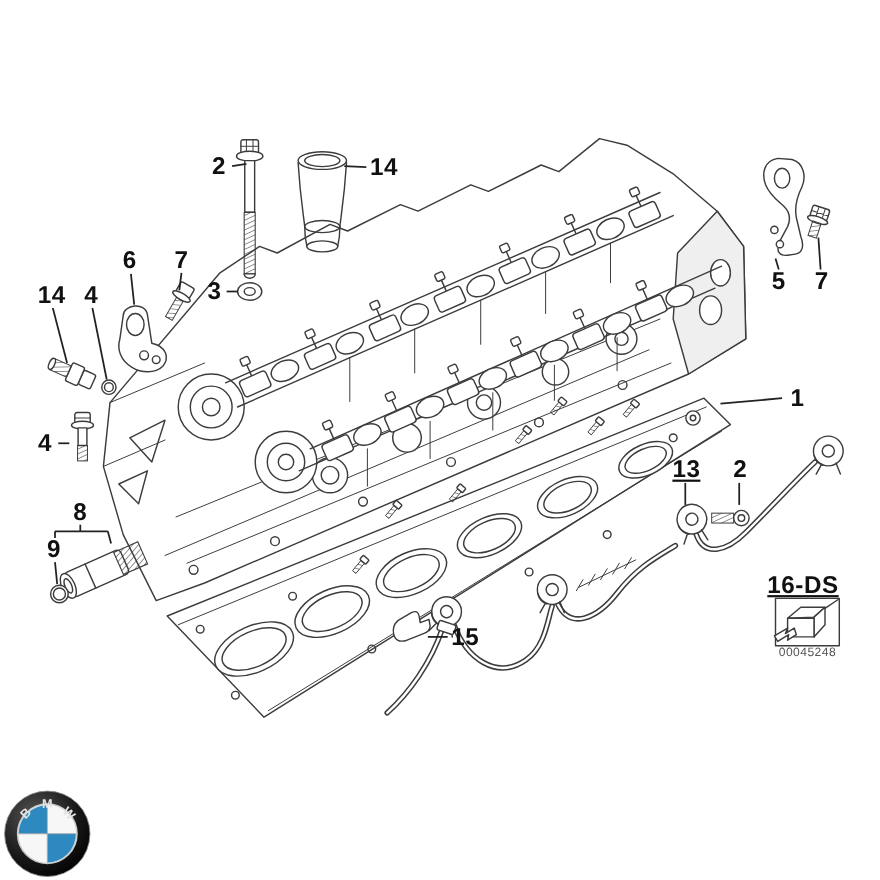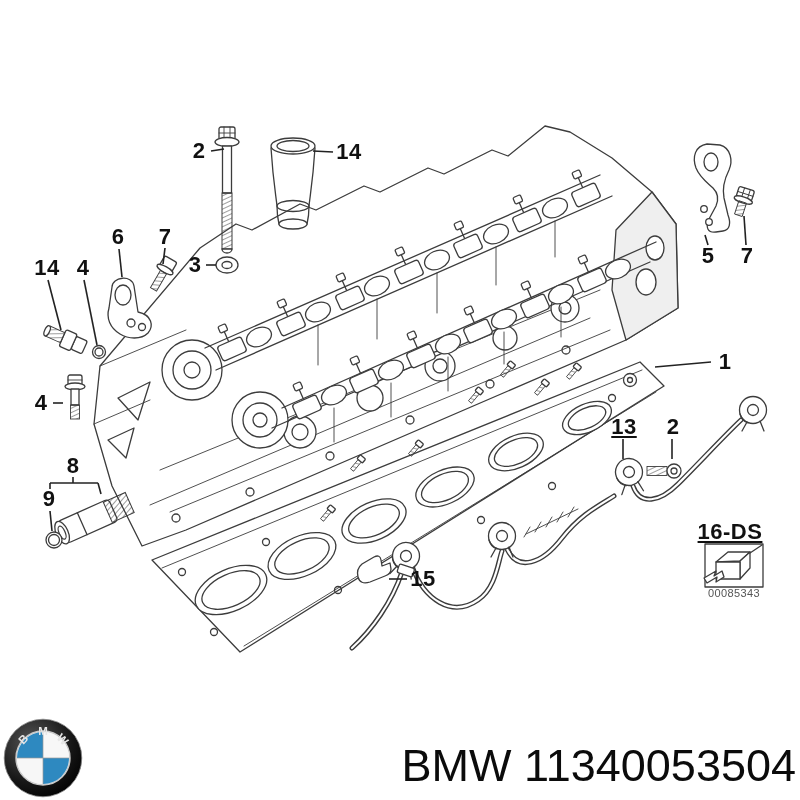--- a/index.html
+++ b/index.html
@@ -330,29 +330,28 @@
       <div class="callout" style="left: 747px; top: 256px;">7</div>
       <div class="callout" style="left: 725px; top: 362px;">1</div>
       <div class="callout" style="left: 73px; top: 466px;">8</div>
       <div class="callout" style="left: 49px; top: 499px;">9</div>
       <div class="callout" style="left: 624px; top: 427px; text-decoration: underline;">13</div>
       <div class="callout" style="left: 673px; top: 427px;">2</div>
       <div class="callout" style="left: 423px; top: 579px;">15</div>
       <div class="callout" style="left: 730px; top: 532px; text-decoration: underline;">16-DS</div>
     </div>
 
-  <div class="stamp-code">00085343</div>
+  <div class="stamp-code">00045248</div>
 
   <svg class="logo" viewBox="0 0 80 80">
     <circle cx="40" cy="40" r="38.8" fill="url(#ringG)" stroke="#888" stroke-width="0.8"></circle>
     <circle cx="40" cy="40" r="27" fill="#f2f2f2" stroke="#c9c9c9" stroke-width="1.4"></circle>
     <path d="M40,40 L14,40 A26,26 0 0 1 40,14 Z" fill="var(--bmw-blue,#2e89c0)"></path>
     <path d="M40,40 L40,14 A26,26 0 0 1 66,40 Z" fill="#f7f7f7"></path>
     <path d="M40,40 L66,40 A26,26 0 0 1 40,66 Z" fill="var(--bmw-blue,#2e89c0)"></path>
     <path d="M40,40 L40,66 A26,26 0 0 1 14,40 Z" fill="#f7f7f7"></path>
     <path d="M14,40 H66 M40,14 V66" stroke="#9a9a9a" stroke-width="0.7" fill="none"></path>
     <text x="21" y="25" transform="rotate(-46 21 22)" font-size="11.5" font-weight="bold" fill="#e6e6e6" text-anchor="middle" font-family="Liberation Sans, sans-serif">B</text>
     <text x="40" y="16.5" font-size="11.5" font-weight="bold" fill="#e6e6e6" text-anchor="middle" font-family="Liberation Sans, sans-serif">M</text>
     <text x="59" y="25" transform="rotate(46 59 22)" font-size="11.5" font-weight="bold" fill="#e6e6e6" text-anchor="middle" font-family="Liberation Sans, sans-serif">W</text>
   </svg>
-  <div class="footer-pn">BMW 11340053504</div>
 
 </div>
 
 </body></html>

